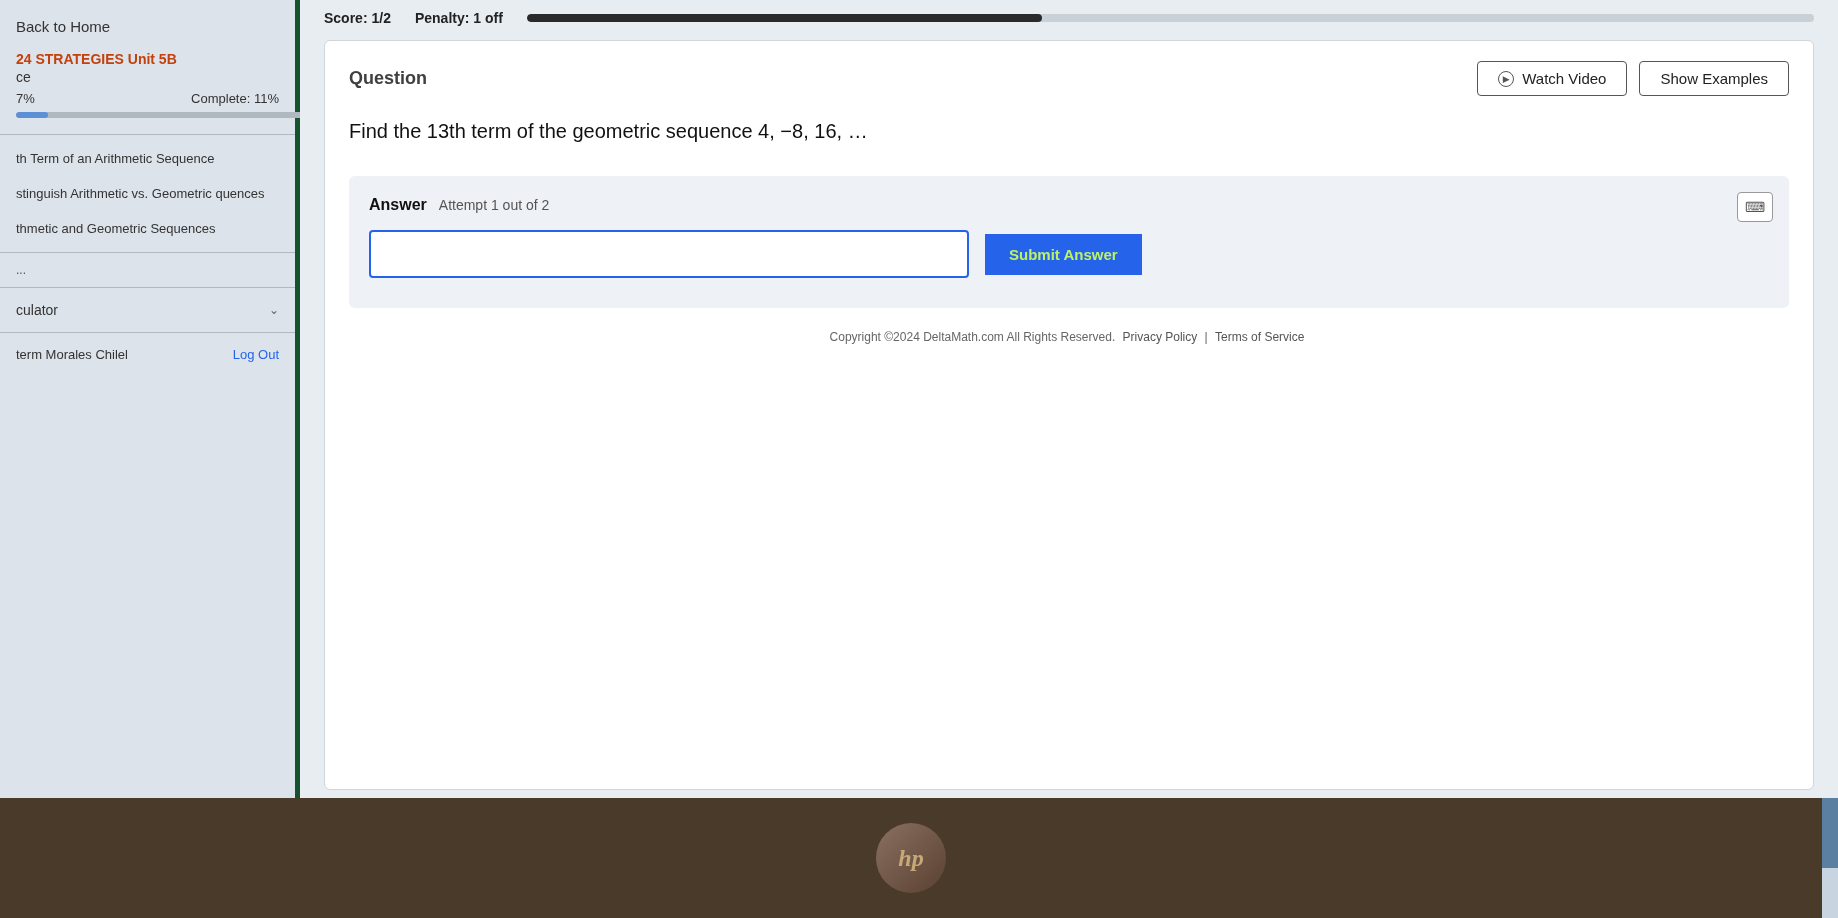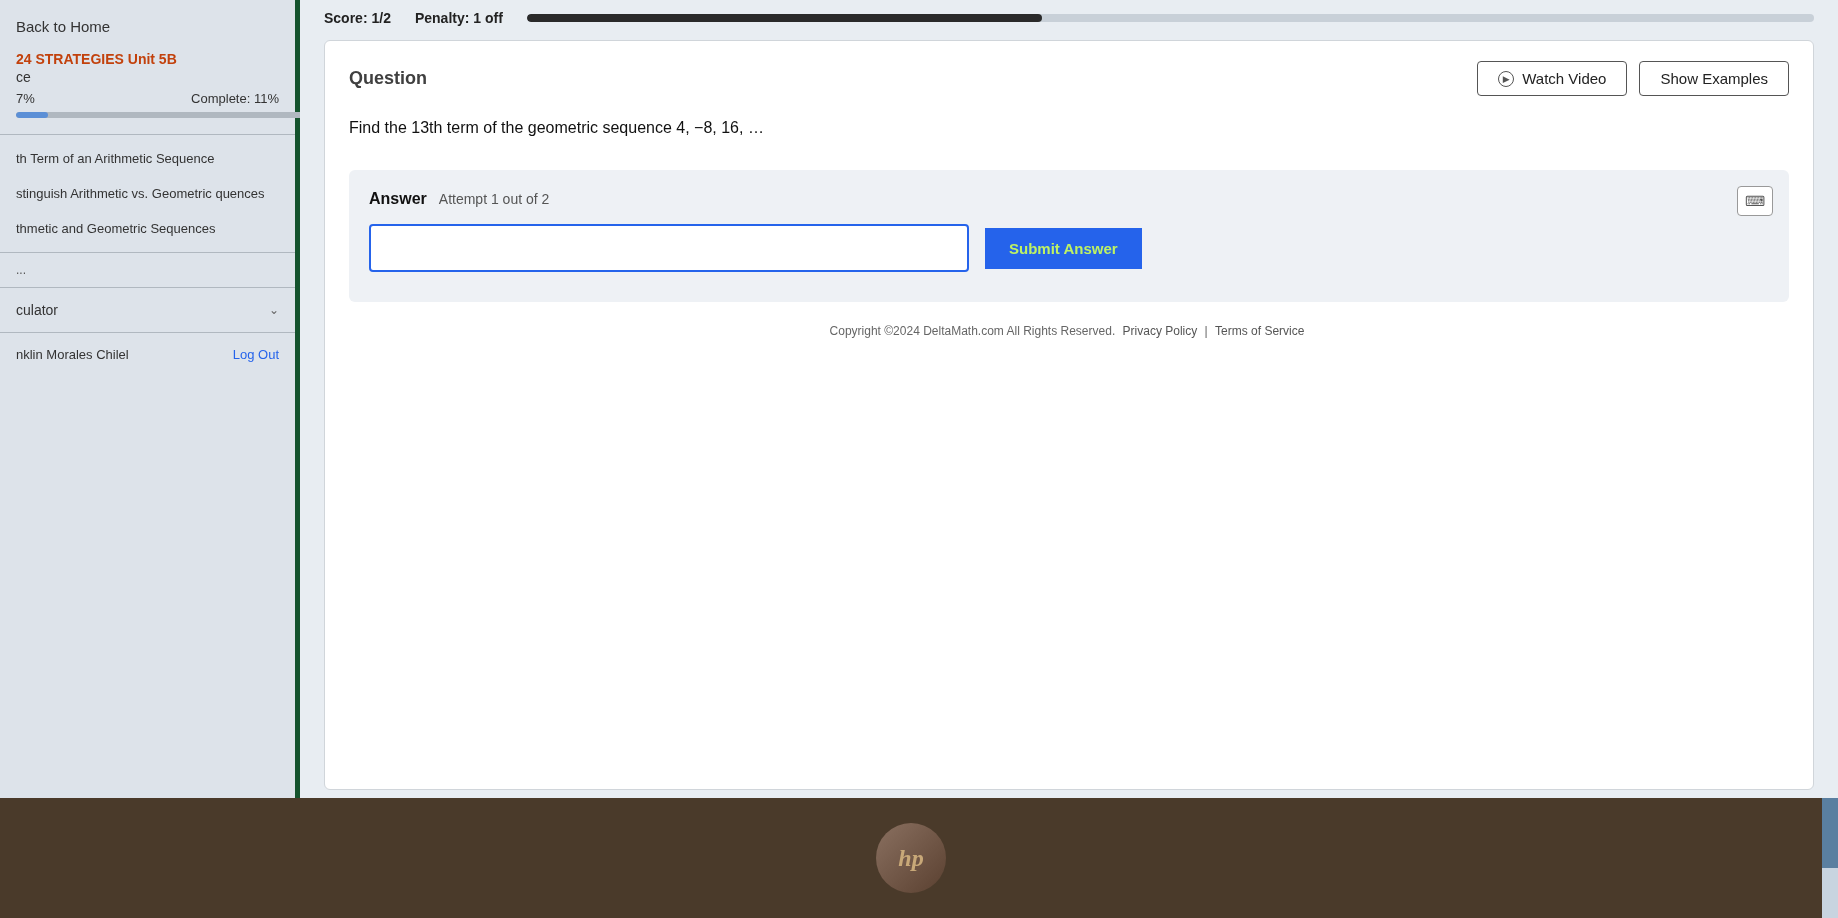--- a/index.html
+++ b/index.html
@@ -242,21 +242,21 @@
       border-radius: 50%;
       border: 1.5px solid #555;
       display: flex;
       align-items: center;
       justify-content: center;
       font-size: 9px;
       color: #555;
     }
 
     .question-text {
-      font-size: 16px;
+      font-size: 20px;
       color: #111;
       margin-bottom: 30px;
       line-height: 1.5;
     }
 
     
     .answer-section {
       background: #eef1f5;
       border-radius: 6px;
       padding: 20px 20px 30px 20px;
@@ -514,21 +514,21 @@
     <hr class="sidebar-divider">
 
     <div class="calculator-row">
       <span>culator</span>
       <span class="chevron-down">⌄</span>
     </div>
 
     <hr class="sidebar-divider">
 
     <div class="user-row">
-      <span>nklin Morales Chilel</span>
+      <span>term Morales Chilel</span>
       <a class="log-out-link">Log Out</a>
     </div>
   </div>
 
   <div class="main-content">
 
     <div class="score-bar">
       <span class="score-text">Score: 1/2</span>
       <span class="penalty-text">Penalty: 1 off</span>
       <div class="progress-track">

